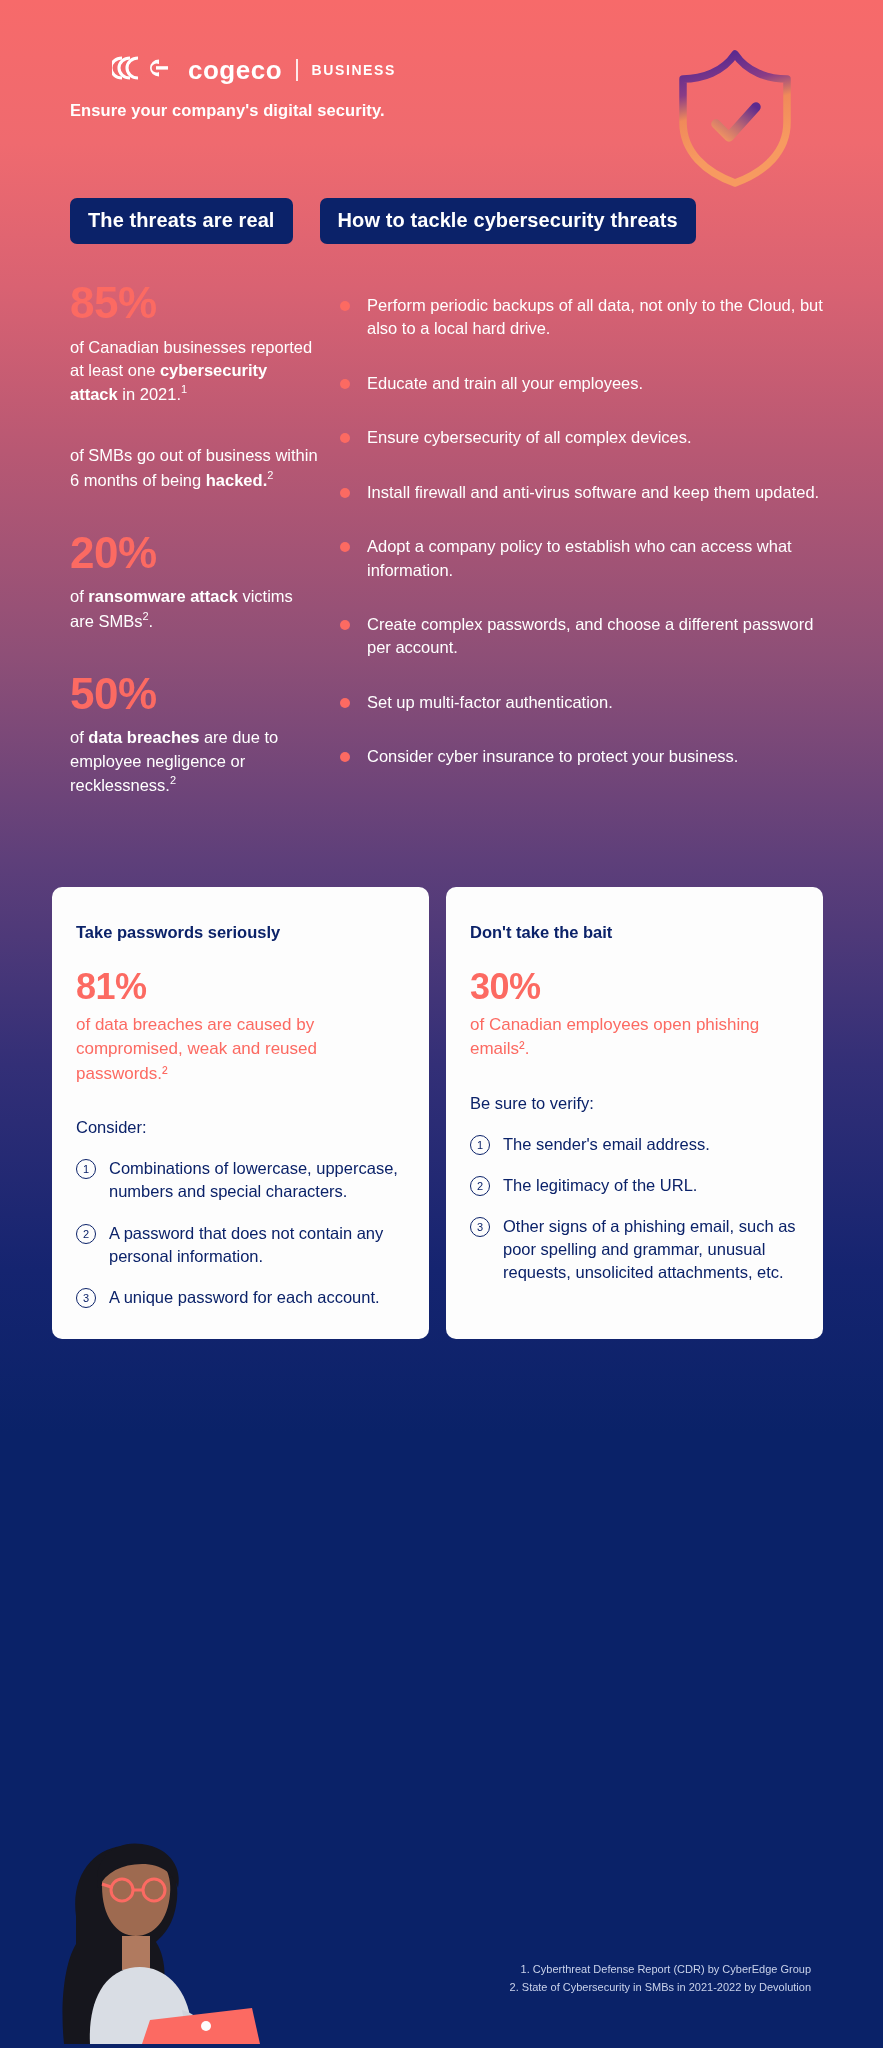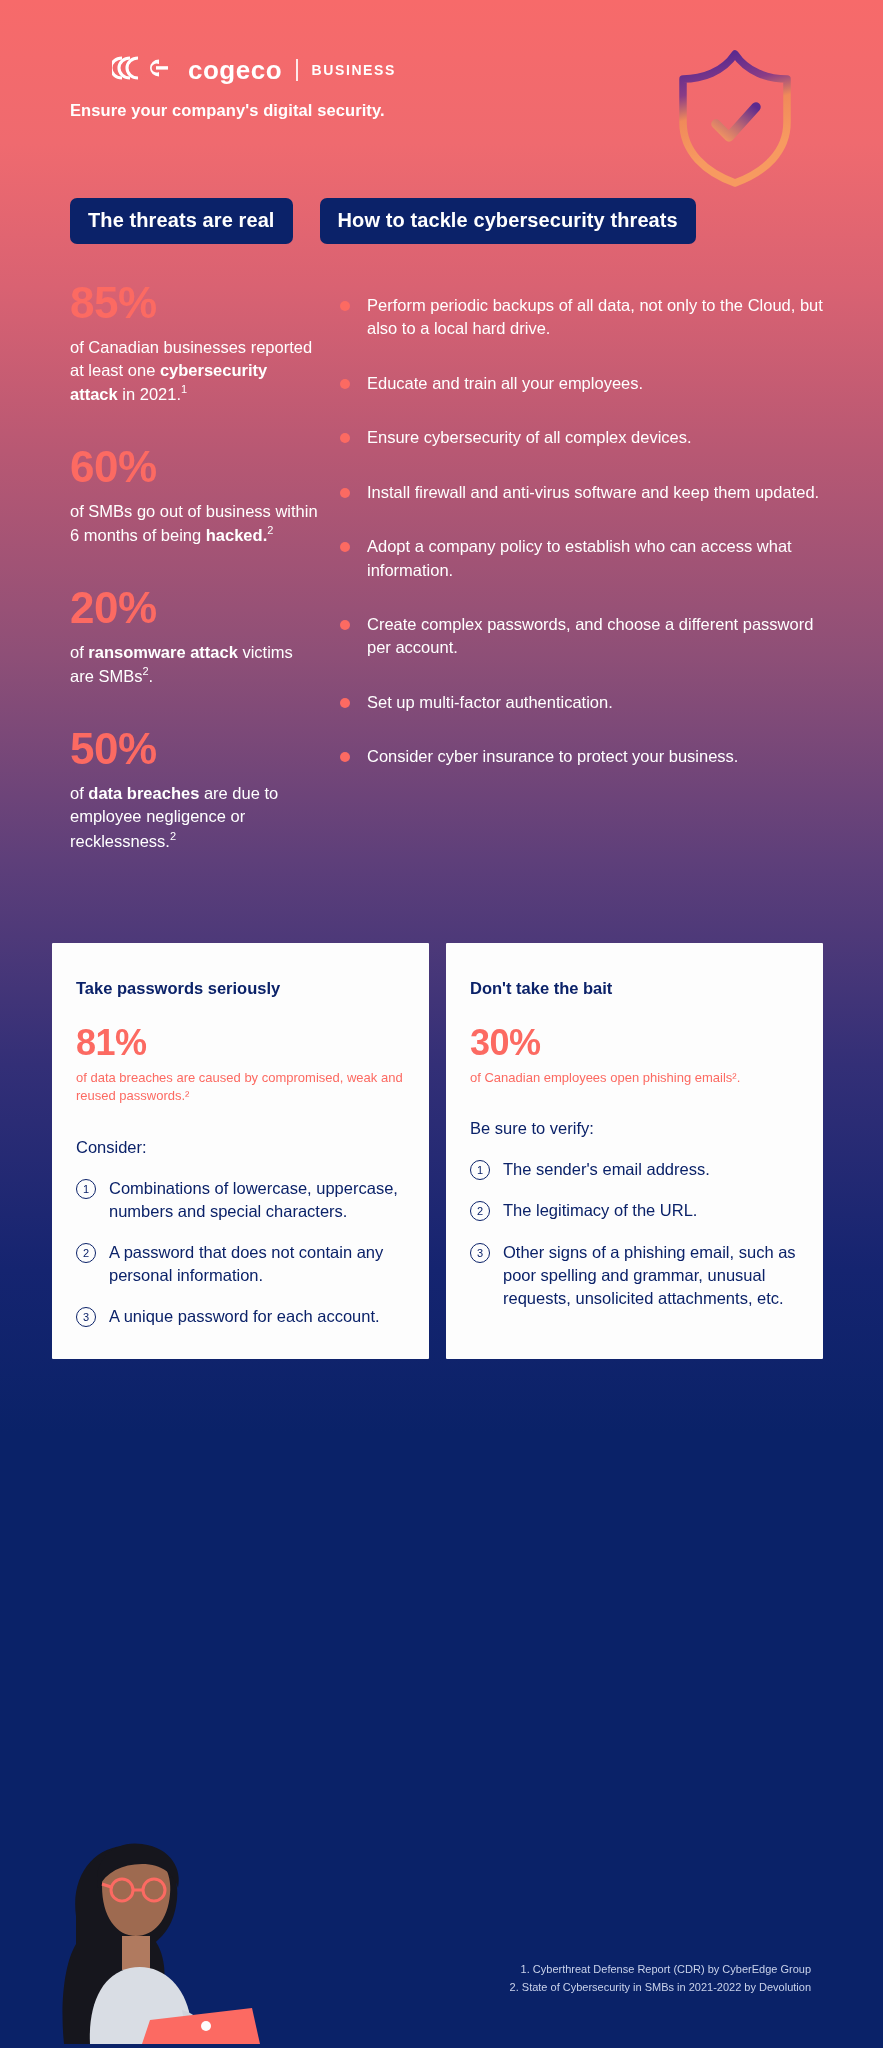--- a/index.html
+++ b/index.html
@@ -132,41 +132,41 @@
   
   .cards {
     margin-top: 90px;
     padding: 0 60px 0 52px;
     display: flex;
     gap: 17px;
     align-items: stretch;
   }
   .card {
     background: #fdfdfd;
-    border-radius: 1px;
+    border-radius: 10px;
     padding: 36px 22px 30px 24px;
     flex: 1;
   }
   .card-title {
     color: #0b2269;
     font-size: 16.5px;
     font-weight: bold;
     margin-bottom: 26px;
   }
   .card-num {
     color: #fc6a62;
     font-size: 36px;
     font-weight: bold;
     line-height: 1.05;
     letter-spacing: -0.5px;
   }
   .card-sub {
     margin-top: 7px;
     color: #fc6a62;
-    font-size: 13px;
+    font-size: 17px;
     line-height: 1.44;
   }
   .card-lead {
     margin-top: 30px;
     color: #0b2269;
     font-size: 16.5px;
     line-height: 1.4;
   }
   .olist { margin-top: 18px; }
   .oitem {
@@ -263,21 +263,20 @@
   </div>
 
   <div class="columns">
 
     <div class="col-stats" id="stats-col">
         <div class="stat">
           <div class="stat-num">85%</div>
           <div class="stat-desc"><span>of Canadian businesses reported at least one </span><b>cybersecurity attack</b><span> in 2021.</span><sup class="sup">1</sup></div>
         </div>
         <div class="stat">
-          <div class="stat-num">60%</div>
           <div class="stat-desc"><span>of SMBs go out of business within 6 months of being </span><b>hacked.</b><sup class="sup">2</sup></div>
         </div>
         <div class="stat">
           <div class="stat-num">20%</div>
           <div class="stat-desc"><span>of </span><b>ransomware attack</b><span> victims are SMBs</span><sup class="sup">2</sup><span>.</span></div>
         </div>
         <div class="stat">
           <div class="stat-num">50%</div>
           <div class="stat-desc"><span>of </span><b>data breaches</b><span> are due to employee negligence or recklessness.</span><sup class="sup">2</sup></div>
         </div>

